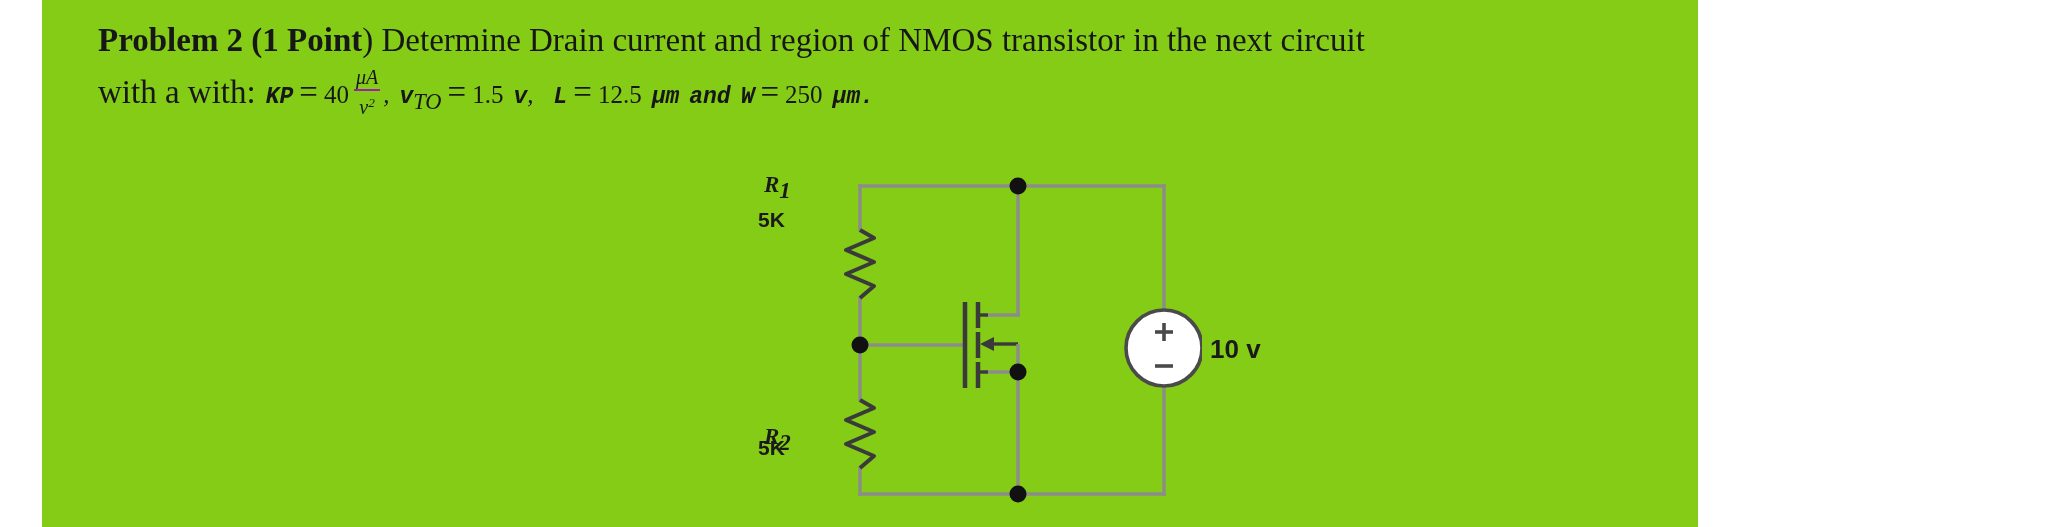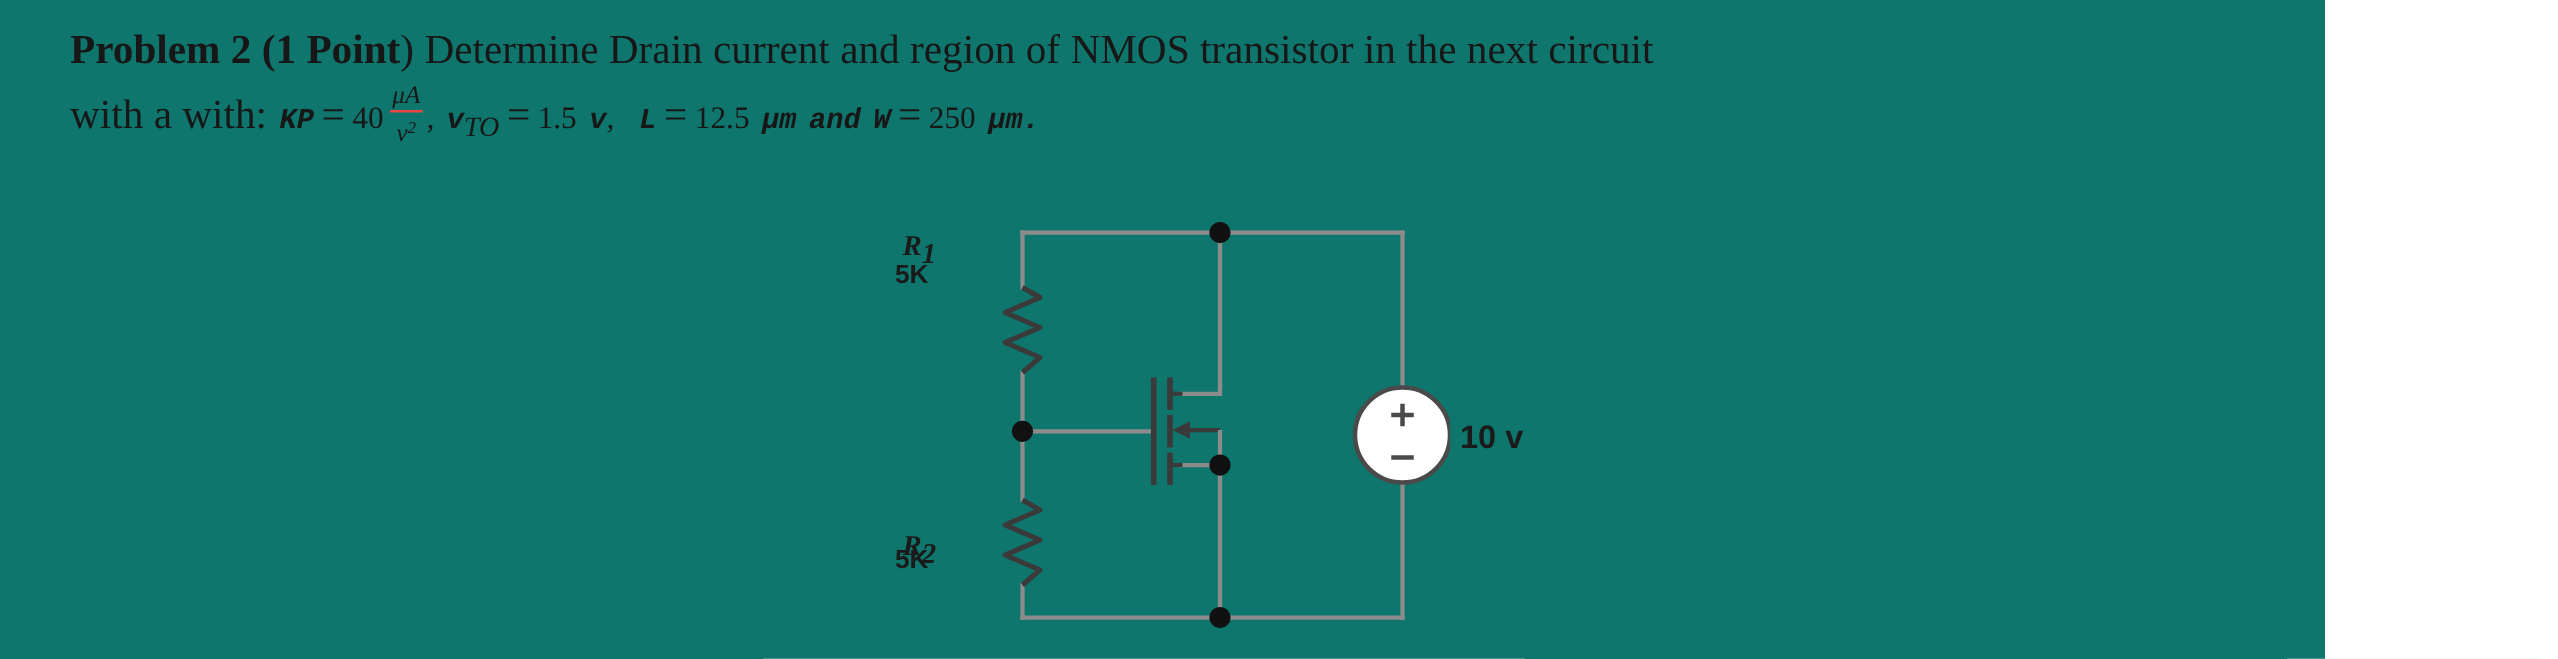--- a/index.html
+++ b/index.html
@@ -9,23 +9,24 @@
   }
   body {
     width: 2046px;
     height: 527px;
     overflow: hidden;
     font-family: "Liberation Serif", "DejaVu Serif", serif;
     color: #111111;
   }
   #page {
     position: relative;
-    width: 1860px;
+    width: 1656px;
     height: 527px;
-    background: #0f766e;
+    background: #84cc16;
+    margin-left: 42px;
   }
 
   
   .statement {
     position: absolute;
     left: 56px;
     top: 14px;
     width: 1940px;
   }
   .line {
@@ -62,21 +63,21 @@
     vertical-align: -0.52em;
     text-align: center;
     font-style: italic;
     font-size: 20px;
     line-height: 1.04;
     margin: 0 3px 0 5px;
   }
   .frac .numer {
     display: block;
     padding: 0 2px 1px 2px;
-    border-bottom: 2px solid #ef4444;
+    border-bottom: 2px solid #a21caf;
   }
   .frac .denom {
     display: block;
     padding-top: 5px;
   }
   .sub {
     font-size: 0.68em;
     vertical-align: -0.28em;
     font-style: italic;
   }
@@ -195,21 +196,21 @@
 
       <line x1="373" y1="206" x2="391" y2="206" stroke="#4a4a4a" stroke-width="3.6"></line>
 
       <circle cx="236" cy="26" r="8.5" fill="#111111"></circle>
       <circle cx="78" cy="185" r="8.5" fill="#111111"></circle>
       <circle cx="236" cy="212" r="8.5" fill="#111111"></circle>
       <circle cx="236" cy="334" r="8.5" fill="#111111"></circle>
     </svg>
 
     
-    <div class="lbl" style="left:-18px; top:24px;">
+    <div class="lbl" style="left:-18px; top:12px;">
       <span class="res-name">R</span><span class="res-name sub">1</span>
     </div>
     <div class="lbl res-val" style="left:-24px; top:48px;">5K</div>
 
     
     <div class="lbl" style="left:-18px; top:264px;">
       <span class="res-name">R</span><span class="res-name sub">2</span>
     </div>
     <div class="lbl res-val" style="left:-24px; top:276px;">5K</div>
 

